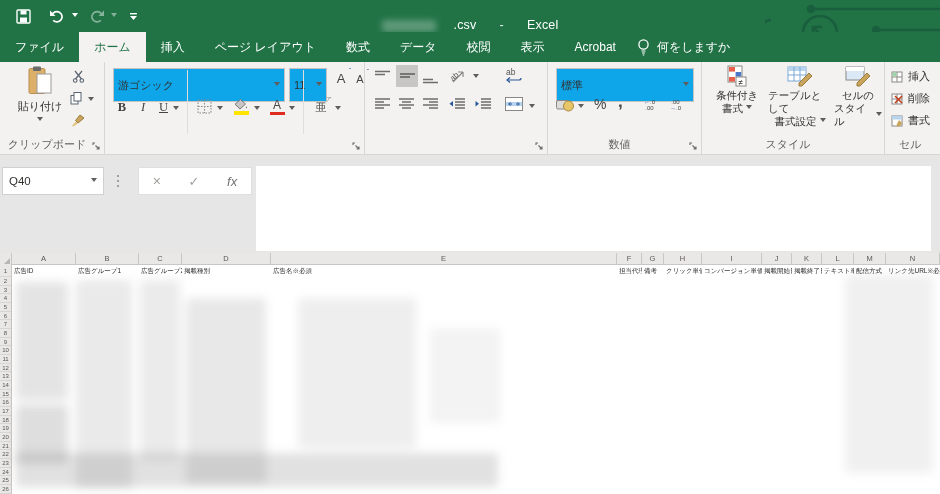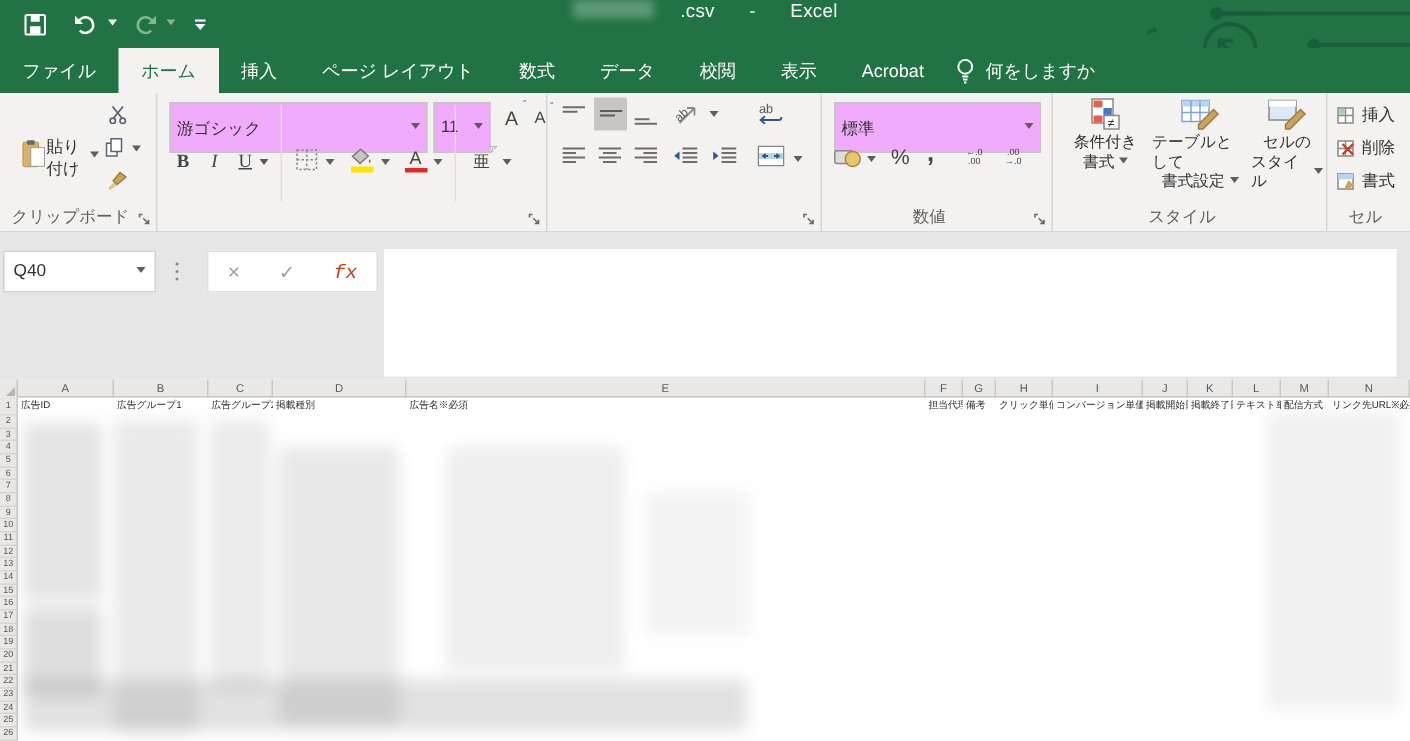--- a/index.html
+++ b/index.html
@@ -5,49 +5,49 @@
   html,body{margin:0;padding:0;background:#888;}
   *{box-sizing:border-box;font-family:"Liberation Sans",sans-serif;}
   #win{position:relative;width:940px;height:494px;overflow:hidden;background:#e6e6e6;}
 
   
   #titlebar{position:absolute;left:0;top:0;width:940px;height:32px;background:#217346;color:#fff;}
   #deco{position:absolute;right:0;top:0;}
   .qat{position:absolute;top:0;height:32px;display:flex;align-items:center;}
   .qbtn{display:flex;align-items:center;justify-content:center;margin:0 4px;}
   .dim{opacity:.45;}
-  #title{position:absolute;left:0;top:0;width:940px;height:32px;display:flex;align-items:flex-start;justify-content:center;font-size:12.5px;letter-spacing:.2px;gap:16px;}
+  #title{position:absolute;left:0;top:0;width:940px;height:32px;display:flex;align-items:flex-end;justify-content:center;font-size:12.5px;letter-spacing:.2px;gap:16px;}
   .redact-name{display:inline-block;width:54px;height:12px;margin-right:2px;background:rgba(255,255,255,.28);filter:blur(3px);border-radius:2px;}
   #title .sep{margin:0 7px;opacity:.9;}
 
   
   #tabrow{position:absolute;left:0;top:32px;width:940px;height:30px;background:#217346;display:flex;align-items:stretch;}
   #tabs{display:flex;align-items:stretch;}
   .tab{display:flex;align-items:center;padding:0 15px;font-size:12px;color:#fff;white-space:nowrap;cursor:default;}
   .tab.active{background:#f3f2f1;color:#217346;}
   #tellme{display:flex;align-items:center;color:#fff;font-size:12px;margin-left:6px;white-space:nowrap;}
   #tellme svg{margin-right:7px;}
 
   
   #ribbon{position:absolute;left:0;top:62px;width:940px;height:93px;background:#f3f2f1;border-bottom:1px solid #d8d6d4;}
   .grp{position:absolute;top:0;height:92px;border-right:1px solid #d8d6d4;}
   .grp-label{position:absolute;left:0;right:10px;bottom:2px;text-align:center;font-size:11px;color:#605e5c;white-space:nowrap;}
   .launch{position:absolute;right:3px;bottom:3px;}
   .car{width:0;height:0;border:3px solid transparent;border-top:4px solid #5f5d5b;display:inline-block;}
-  .combo{background:#f0abfc;border:1px solid #c6c4c2;display:flex;align-items:center;font-size:11px;color:#323130;padding:16px 4px;position:absolute;}
+  .combo{background:#0ea5e9;border:1px solid #c6c4c2;display:flex;align-items:center;font-size:11px;color:#323130;padding:16px 4px;position:absolute;}
   .combo .car{margin-left:auto;}
   .ib{display:flex;align-items:center;justify-content:center;position:absolute;}
   .vsep{position:absolute;top:8px;bottom:20px;width:1px;background:#e0dedc;}
   .selbox{background:#c8c6c4;border-radius:1px;}
   .bi{font-size:12.5px;color:#444;}
   .mini2{font-size:6px;line-height:6px;color:#444;text-align:center;}
   .mini2 b{color:#2b579a;font-weight:normal;}
 
   
-  #paste{position:absolute;left:14px;top:4px;width:52px;height:74px;display:flex;flex-direction:row;align-items:center;}
+  #paste{position:absolute;left:14px;top:4px;width:52px;height:74px;display:flex;flex-direction:column;align-items:center;}
   #paste .lbl{font-size:11px;color:#323130;margin-top:3px;}
   #paste .car{margin-top:3px;}
 
   
   .stybtn{position:absolute;top:3px;display:flex;flex-direction:column;align-items:center;font-size:10.5px;color:#323130;line-height:13px;}
   .stybtn .l2{display:flex;align-items:center;}
   .stybtn .car{margin-left:3px;}
 
   
   .cellrow{position:absolute;left:6px;display:flex;align-items:center;font-size:11px;color:#323130;white-space:nowrap;}
@@ -55,21 +55,21 @@
 
   
   #fbar-bg{position:absolute;left:0;top:155px;width:940px;height:98px;background:#e6e6e6;}
   #namebox{position:absolute;left:2px;top:167px;width:102px;height:28px;background:#fff;border:1px solid #d2d0ce;display:flex;align-items:center;font-size:11.5px;color:#323130;padding:0 6px;}
   #namebox .car{margin-left:auto;}
   #vdots{position:absolute;left:117px;top:175px;width:3px;height:13px;}
   #vdots i{display:block;width:2px;height:2px;border-radius:50%;background:#8a8886;margin:0 0 3px 0;}
   #fxbox{position:absolute;left:138px;top:167px;width:114px;height:28px;background:#fff;border:1px solid #e1dfdd;display:flex;align-items:center;justify-content:space-around;}
   #fxbox .x{color:#a19f9d;font-size:14px;}
   #fxbox .ok{color:#a19f9d;font-size:13px;}
-  #fxbox .fx{font-family:Liberation Mono, monospace;font-style:italic;font-size:13px;color:#c2410c;}
+  #fxbox .fx{font-family:Liberation Sans, sans-serif;font-style:italic;font-size:13px;color:#737373;}
   #finput{position:absolute;left:256px;top:166px;width:675px;height:85px;background:#fff;}
 
   
   #sheet{position:absolute;left:0;top:253px;width:940px;height:241px;background:#fff;}
   #chead{position:absolute;left:0;top:0;height:12px;width:940px;display:flex;background:#e9e8e7;border-bottom:1px solid #c9c7c5;}
   #corner{width:12px;height:12px;border-right:1px solid #c9c7c5;position:relative;background:#e9e8e7;}
   #corner i{position:absolute;right:1px;bottom:1px;width:0;height:0;border-left:6px solid transparent;border-bottom:6px solid #b8b6b4;}
   .colh{height:12px;font-size:7.5px;color:#5a5856;text-align:center;line-height:12px;border-right:1px solid #c9c7c5;overflow:hidden;}
   #gutter{position:absolute;left:0;top:12px;width:12px;height:229px;background:#e9e8e7;border-right:1px solid #c9c7c5;}
   .rn{font-size:6px;color:#5a5856;text-align:center;border-bottom:1px solid #d8d6d4;line-height:8px;overflow:hidden;}

